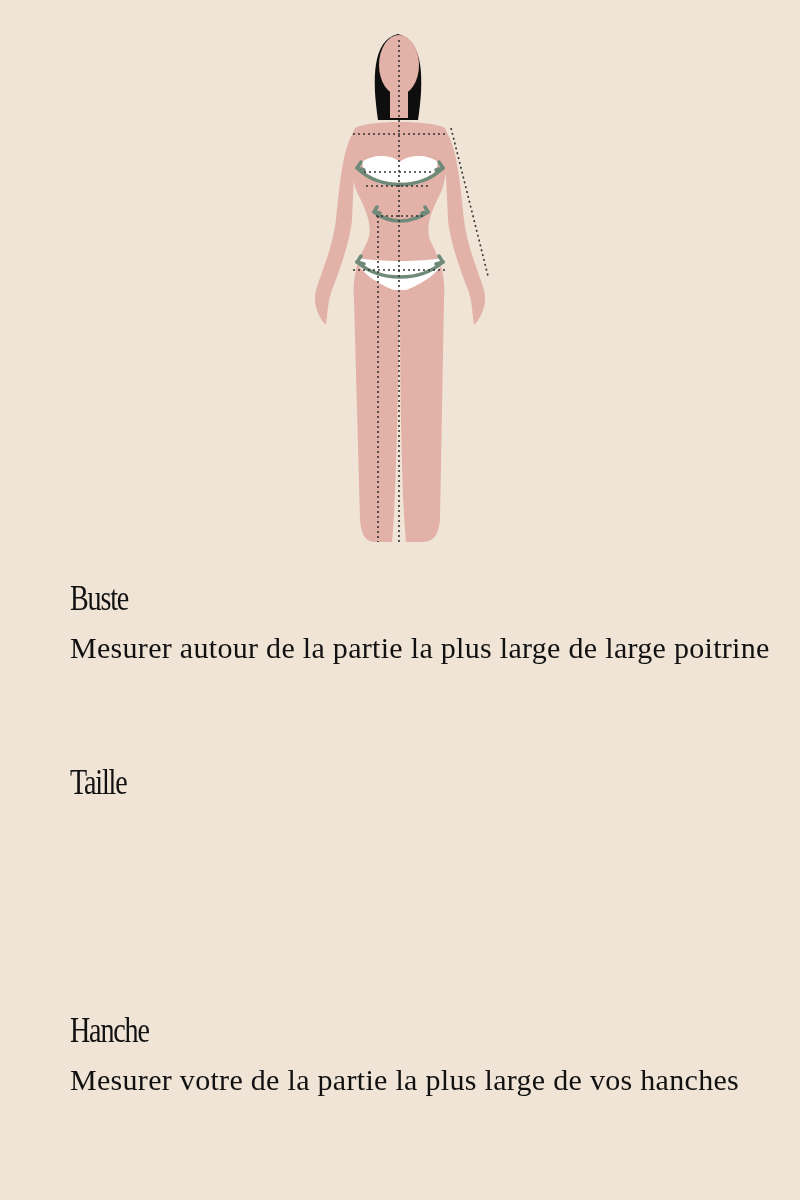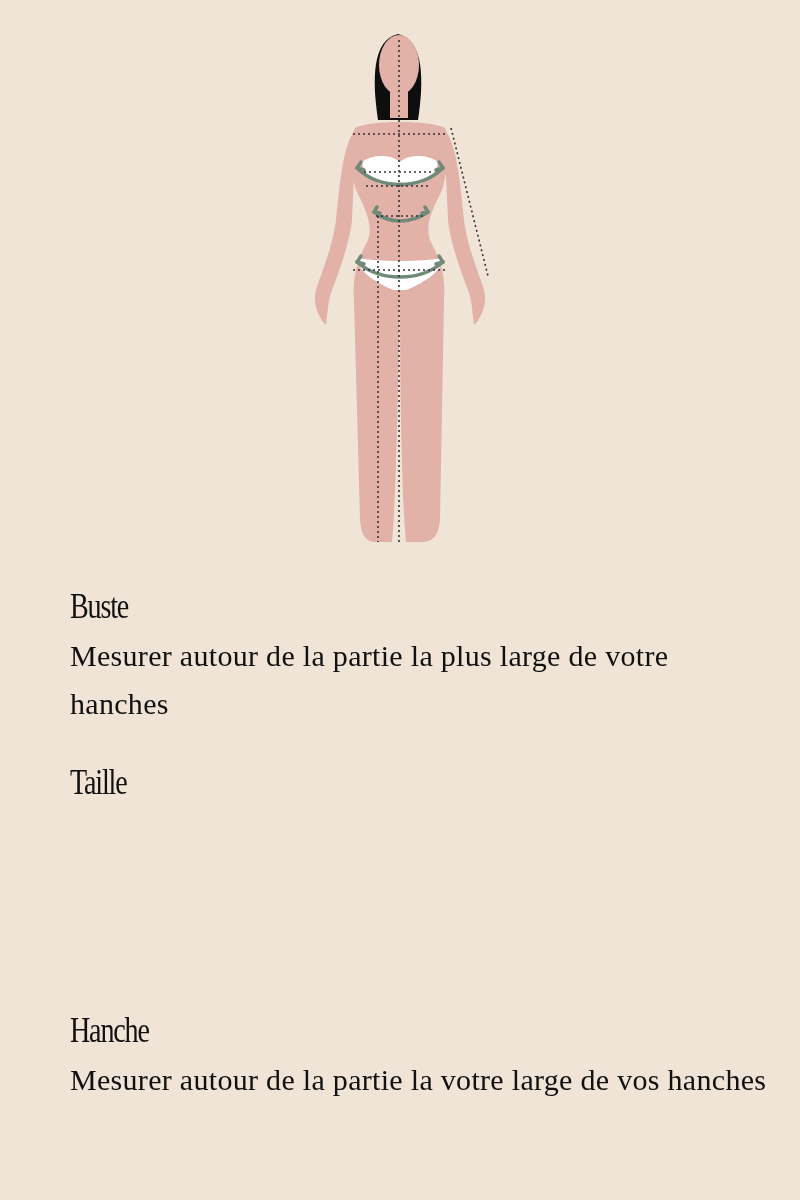--- a/index.html
+++ b/index.html
@@ -1,21 +1,21 @@
 <!DOCTYPE html>
 <html><head>
 <meta charset="utf-8">
 <style>
   html,body{margin:0;padding:0;}
   body{width:800px;height:1200px;background:#f0e4d6;position:relative;overflow:hidden;font-family:"Liberation Serif","DejaVu Serif",serif;color:#111;}
   .figure{position:absolute;left:0;top:0;width:800px;height:560px;}
   .section{position:absolute;left:70px;width:700px;}
   .heading{font-family:"Liberation Serif",serif;font-size:36px;letter-spacing:-1.5px;transform:scaleX(0.78);transform-origin:left;display:block;line-height:40px;font-weight:normal;}
   .desc{font-size:30px;line-height:48px;margin-top:6px;letter-spacing:0.3px;}
-  #s1{top:578px;margin-top:8px;}
+  #s1{top:578px;}
   #s2{top:762px;}
   #s3{top:1010px;}
 </style>
 </head>
 <body>
 
 <svg class="figure" viewBox="0 0 800 560" xmlns="http://www.w3.org/2000/svg">
 
   <path d="M378 120 C372 80 372 40 398 34 C424 40 424 80 418 120 Z" fill="#0e0e0e"></path>
 
@@ -50,21 +50,21 @@
     <line x1="366" y1="186" x2="430" y2="186"></line>
     <line x1="376" y1="216" x2="426" y2="216"></line>
     <line x1="353" y1="270" x2="446" y2="270"></line>
     <line x1="378" y1="216" x2="378" y2="542"></line>
     <line x1="451" y1="128" x2="488" y2="276"></line>
   </g>
 </svg>
 
 <div class="section" id="s1">
   <span class="heading">Buste</span>
-  <div class="desc">Mesurer autour de la partie la plus large de votre hanches</div>
+  <div class="desc">Mesurer autour de la partie la plus large de large poitrine</div>
 </div>
 <div class="section" id="s2">
   <span class="heading">Taille</span>
 </div>
 <div class="section" id="s3">
   <span class="heading">Hanche</span>
-  <div class="desc">Mesurer autour de la partie la votre large de vos hanches</div>
+  <div class="desc">Mesurer votre de la partie la plus large de vos hanches</div>
 </div>
 
 </body></html>

